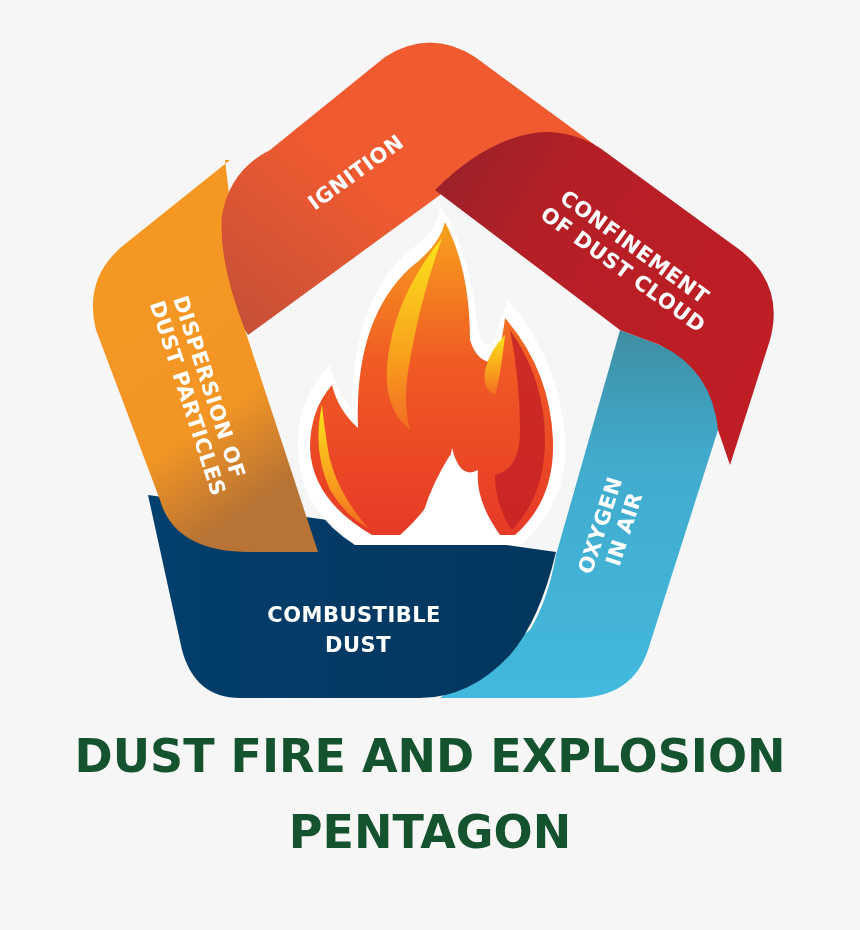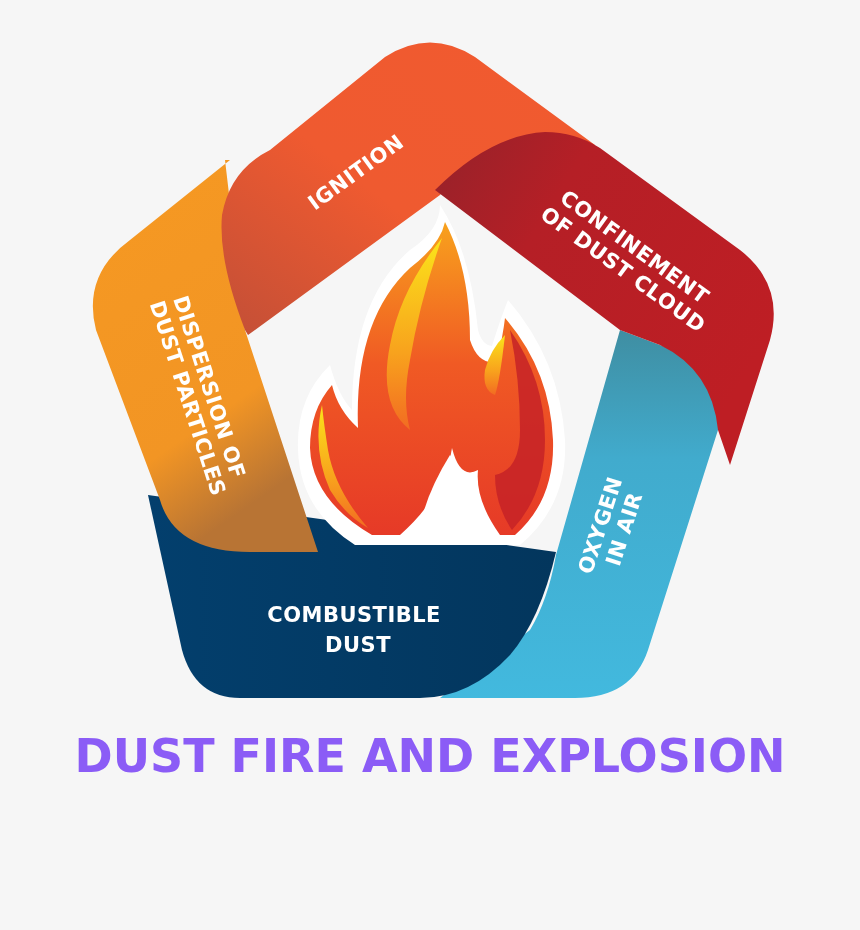--- a/index.html
+++ b/index.html
@@ -27,21 +27,21 @@
       fill: #ffffff;
       font-size: 21px;
       letter-spacing: 0.5px;
     }
     #title-block {
       position: absolute;
       left: 0;
       top: 718px;
       width: 860px;
       text-align: center;
-      color: #8b5cf6;
+      color: #14532d;
       font-family: "DejaVu Sans", sans-serif;
       font-weight: bold;
       font-size: 46px;
       line-height: 76px;
       letter-spacing: 0px;
     }
     #title-block .line {
       display: block;
       white-space: nowrap;
     }
@@ -151,13 +151,14 @@
     <path fill="url(#g-flame-inner)" d="M505,335 Q500,380 495,395 Q482,390 485,370 Q490,350 505,335 Z"></path>
     <path fill="url(#g-flame-inner)" d="M322,405 Q312,450 330,490 Q345,515 368,528 Q335,490 328,450
              Q324,425 322,405 Z"></path>
 
     <path fill="#ffffff" d="M450,455 Q478,490 472,540 L418,540 Q422,500 450,455 Z"></path>
   </g>
 </svg>
 
 <div id="title-block">
   <span class="line">DUST FIRE AND EXPLOSION</span>
+  <span class="line">PENTAGON</span>
 </div>
 
 </body></html>

